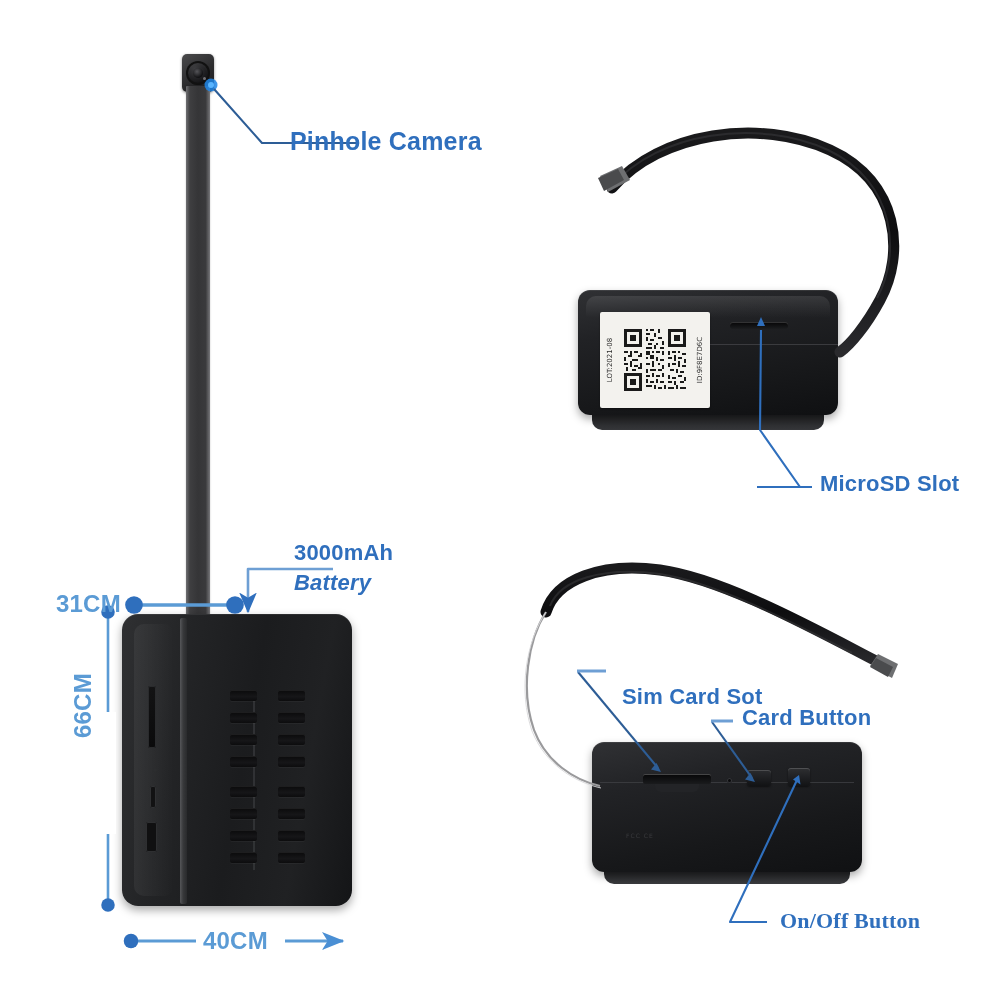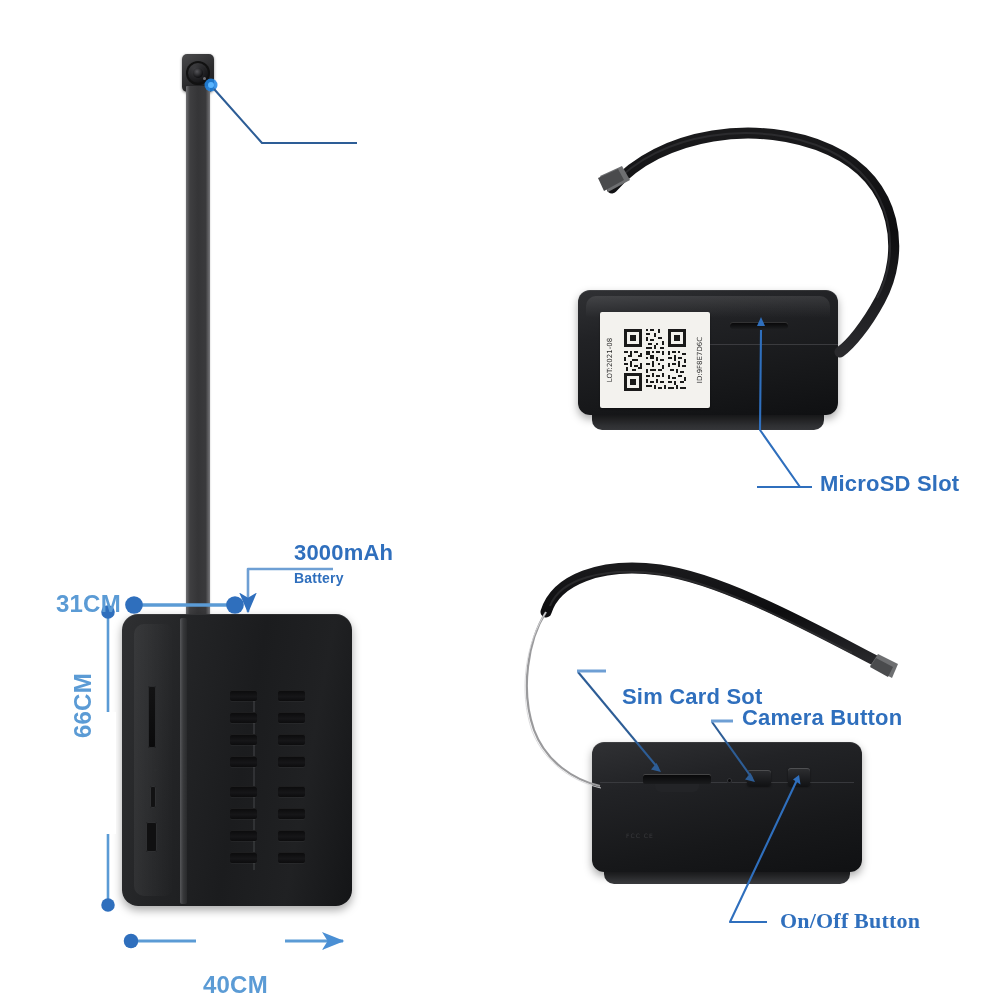--- a/index.html
+++ b/index.html
@@ -273,31 +273,32 @@
       <path d="M755,782 l-10,-2.5 l5.5,-6.5 z" fill="#2d5d96"></path>
       <line x1="711" y1="721" x2="733" y2="721" stroke="#6e9fd4" stroke-width="3"></line>
     </g>
 
     <g>
       <path d="M797,780 L730,922 L767,922" stroke="#2f6fbd" stroke-width="2.1" fill="none" stroke-linejoin="round"></path>
       <path d="M799,775 l1.5,9.5 l-7.5,-5 z" fill="#2f6fbd"></path>
     </g>
   </svg>
 
+  <div class="lbl lbl-strong" style="left:290px;top:127px;font-size:25px;">Pinhole Camera</div>
 
   <div class="lbl lbl-strong" style="left:294px;top:540px;font-size:22px;">3000mAh</div>
-  <div class="lbl lbl-strong" style="left:294px;top:570px;font-size:14px;">Battery</div>
+  <div class="lbl lbl-strong" style="left:294px;top:570px;font-size:22px;font-style:italic;">Battery</div>
 
   <div class="lbl lbl-dim" style="left:56px;top:590px;font-size:24px;text-align:right;">31CM</div>
 
   <div class="lbl lbl-dim" style="left:69px;top:738px;font-size:24px;transform:rotate(-90deg);transform-origin:left top;">66CM</div>
 
-  <div class="lbl lbl-dim" style="left:203px;top:927px;font-size:24px;margin-top:44px;">40CM</div>
+  <div class="lbl lbl-dim" style="left:203px;top:927px;font-size:24px;">40CM</div>
 
   <div class="lbl lbl-strong" style="left:820px;top:471px;font-size:22px;text-align:center;">MicroSD Slot</div>
 
   <div class="lbl lbl-strong" style="left:622px;top:684px;font-size:22px;">Sim Card Sot</div>
 
-  <div class="lbl lbl-strong" style="left:742px;top:705px;font-size:22px;">Camera Button</div>
+  <div class="lbl lbl-strong" style="left:742px;top:705px;font-size:22px;">Card Button</div>
 
   <div class="lbl lbl-strong" style="left:780px;top:908px;font-size:22px;font-family:Liberation Serif, serif;">On/Off Button</div>
 
 </div>
 
 </body></html>

